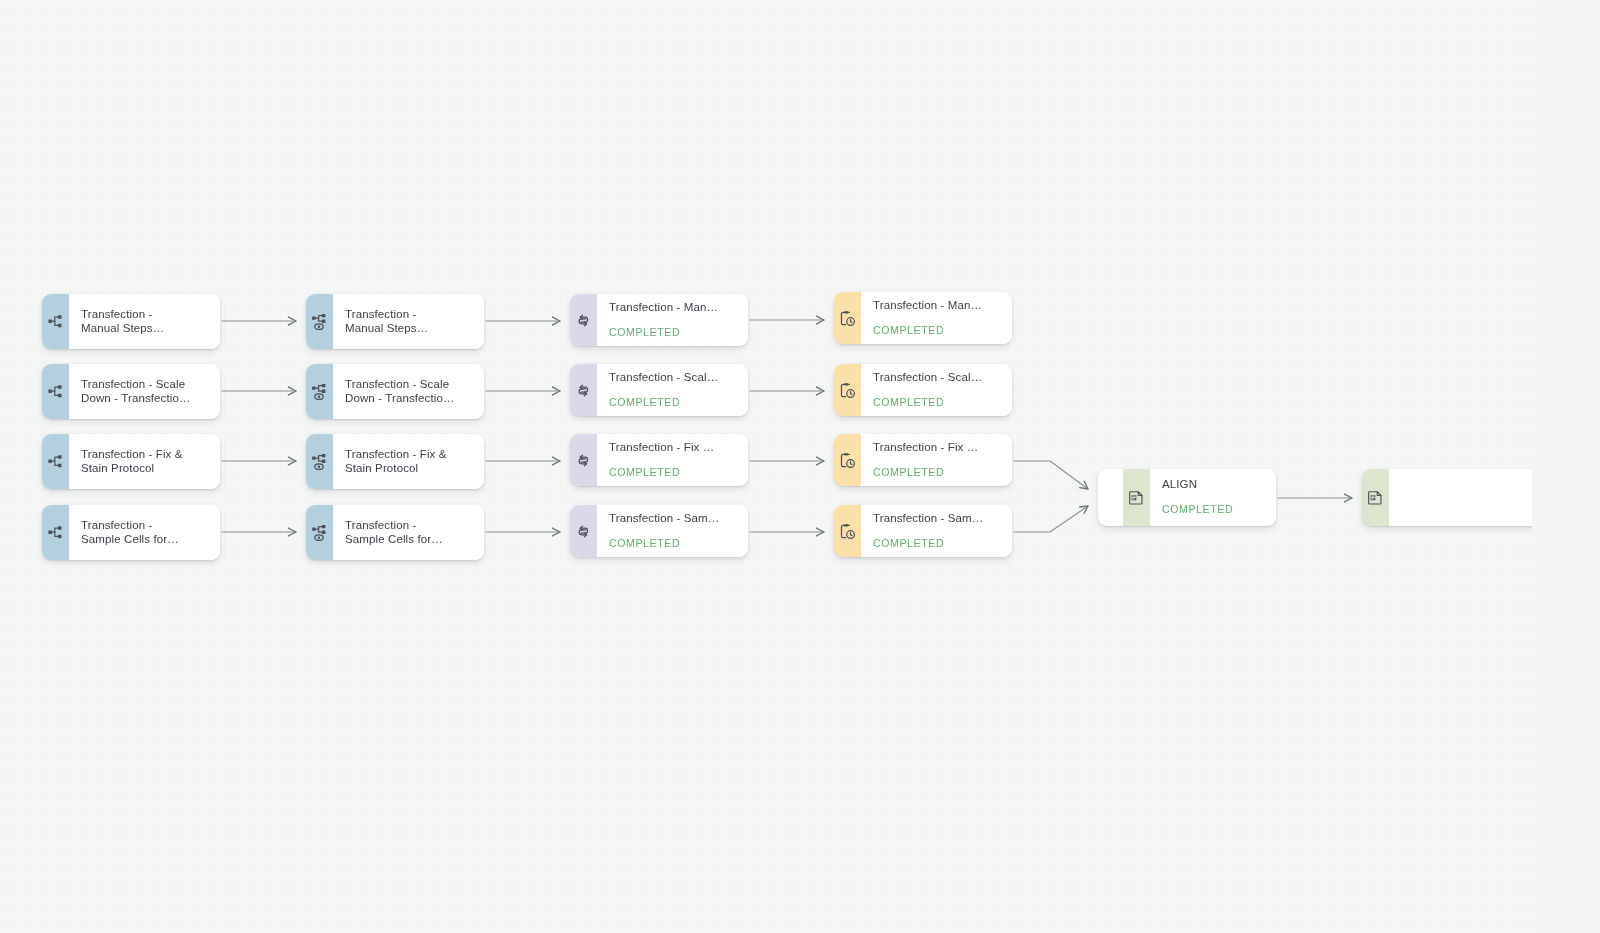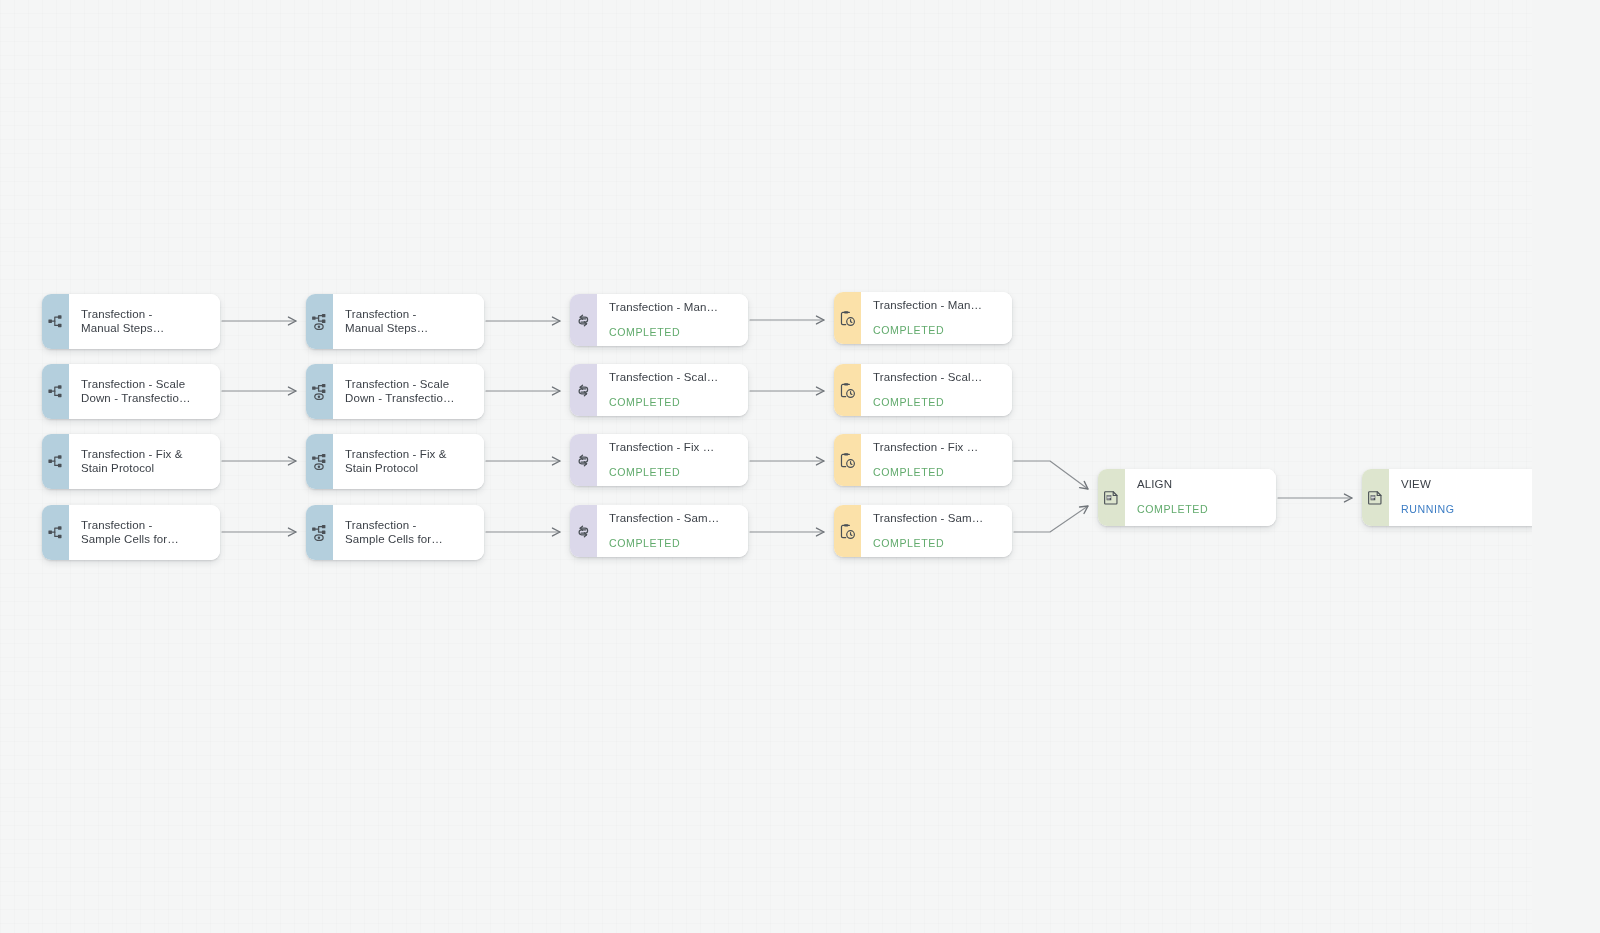--- a/index.html
+++ b/index.html
@@ -389,21 +389,21 @@
     <circle cx="16.3" cy="16.3" r="5.4"></circle>
     <path d="M16.3 13.6 v2.8 l1.9 1.2"></path>
   </svg>
           </span>
         </div>
         <div class="node-body">
           <div class="node-title">Transfection - Sam…</div>
           <div class="node-status status-completed">COMPLETED</div>
         </div>
       </div>
-      <div class="node" style="left: 1098px; top: 469px; width: 178px; height: 57px;">
+      <div class="node" style="left: 1098px; top: 469px; width: 178px; height: 57px; padding-left: 25px;">
         <div class="node-accent acc-sage">
           <span>
             <svg id="def-document-image-icon" class="ic" width="17" height="17" viewBox="0 0 24 24" fill="none" stroke="#4a5056" stroke-width="1.6" stroke-linecap="round" stroke-linejoin="round">
     <path d="M3.3 3.9 h11.1 l5.3 5.3 v10.9 a1 1 0 0 1 -1 1 H3.3 a1 1 0 0 1 -1 -1 V4.9 a1 1 0 0 1 1 -1 z"></path>
     <path d="M14.4 3.9 v5.3 h5.3"></path>
     <rect x="5.1" y="8.4" width="6.6" height="7.6" rx="0.6" fill="#4a5056" stroke="none"></rect>
     <path d="M6.4 10.0 h4" stroke="#ffffff" stroke-width="1.1"></path>
     <path d="M6.4 12.0 h4" stroke="#ffffff" stroke-width="1.1"></path>
     <path d="M6.4 14.0 h2.6" stroke="#ffffff" stroke-width="1.1"></path>
   </svg>
@@ -420,20 +420,16 @@
             <svg id="def-document-image-icon" class="ic" width="17" height="17" viewBox="0 0 24 24" fill="none" stroke="#4a5056" stroke-width="1.6" stroke-linecap="round" stroke-linejoin="round">
     <path d="M3.3 3.9 h11.1 l5.3 5.3 v10.9 a1 1 0 0 1 -1 1 H3.3 a1 1 0 0 1 -1 -1 V4.9 a1 1 0 0 1 1 -1 z"></path>
     <path d="M14.4 3.9 v5.3 h5.3"></path>
     <rect x="5.1" y="8.4" width="6.6" height="7.6" rx="0.6" fill="#4a5056" stroke="none"></rect>
     <path d="M6.4 10.0 h4" stroke="#ffffff" stroke-width="1.1"></path>
     <path d="M6.4 12.0 h4" stroke="#ffffff" stroke-width="1.1"></path>
     <path d="M6.4 14.0 h2.6" stroke="#ffffff" stroke-width="1.1"></path>
   </svg>
           </span>
         </div>
-        <div class="node-body">
-          <div class="node-title">VIEW</div>
-          <div class="node-status status-running">RUNNING</div>
-        </div>
       </div>
     </div>
 
 </div>
 
 </body></html>

